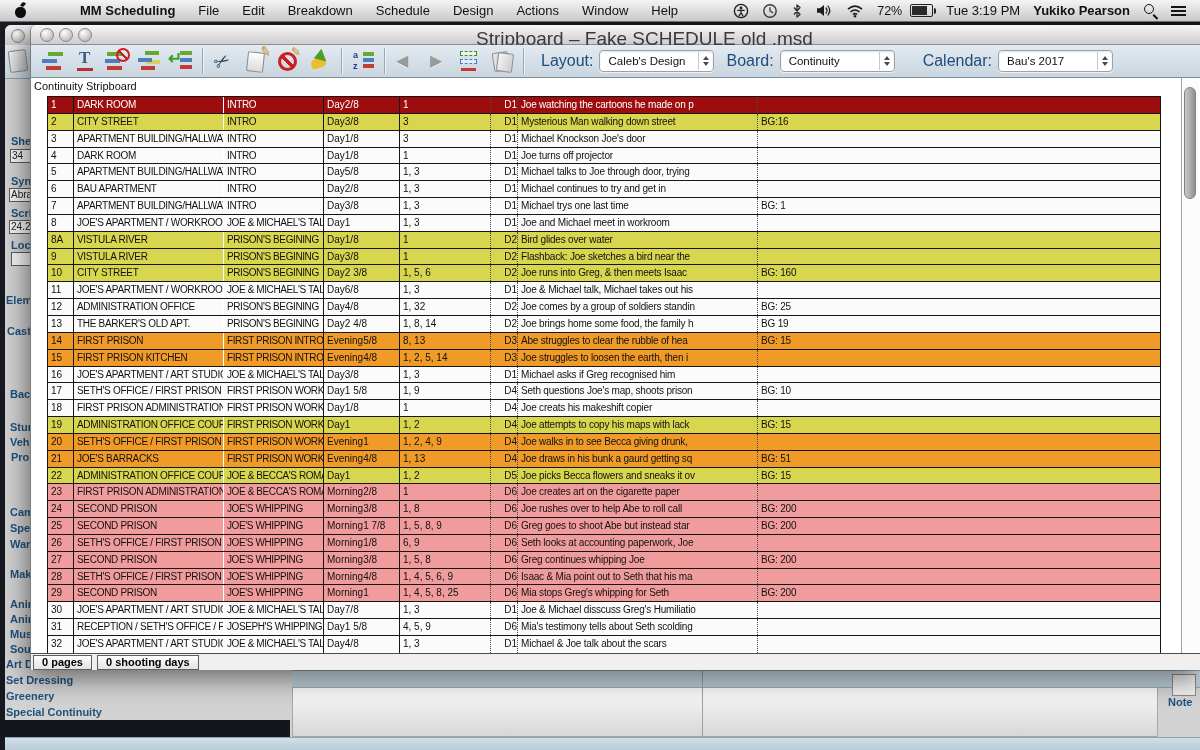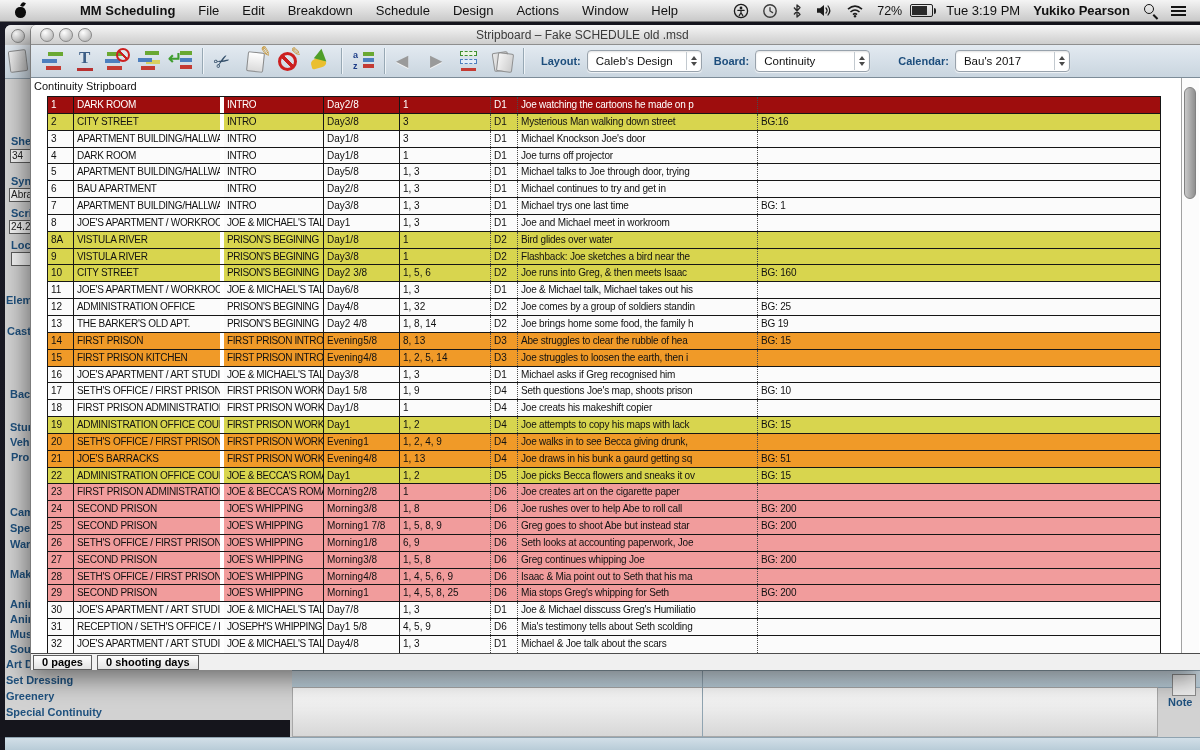--- a/index.html
+++ b/index.html
@@ -44,21 +44,21 @@
   .note-l1,.note-l2{position:absolute;left:1163px;font-weight:bold;font-size:11px;color:#1f517e;}
   .note-l1{top:671px;}
   .note-l2{top:684px;margin-left:48px;}
   .bottom-band{position:absolute;left:0;right:0;top:712px;height:13px;background:linear-gradient(#d2dfe8,#b6cad6);border-top:1px solid #8fa3b0;}
   .desk-notch{position:absolute;left:-5px;top:695px;width:290px;height:17px;background:#15151c;}
 
   
   .mainwin{position:absolute;left:30px;top:25px;width:1170px;height:645px;background:#fff;border-radius:6px 0 0 0;border-left:1px solid #7c7c7c;box-shadow:-3px 8px 26px rgba(0,0,0,.5);z-index:3;}
   .titlebar{position:absolute;left:0;top:0;right:0;height:20px;background:linear-gradient(#f6f6f6,#cdcdcd);border-bottom:1px solid #8e8e8e;border-radius:6px 0 0 0;display:flex;align-items:center;padding-left:9px;box-sizing:border-box;}
   .tl{width:12px;height:12px;border-radius:50%;border:1px solid #878787;background:radial-gradient(circle at 35% 30%,#fefefe,#bfbfbf 75%);margin-right:5px;}
-  .wtitle{position:absolute;left:445px;top:3px;font-size:12px;color:#3a3a3a;white-space:nowrap;}
+  .wtitle{position:absolute;left:445px;top:3px;font-size:19px;color:#3a3a3a;white-space:nowrap;}
   .toolbar{position:absolute;left:0;top:20px;right:0;height:33px;background:linear-gradient(#e3eaf1,#c9d5df);border-bottom:1px solid #7d8c98;display:flex;align-items:center;padding-left:6px;box-sizing:border-box;}
   .tbi{display:inline-block;}
   .tbi.c-icon{position:relative;width:26px;height:27px;margin:0 3px;}
   .tbi.c-sep{width:1px;height:26px;background:#97a8b4;box-shadow:1px 0 0 #eef3f7;margin:0 5px;}
 
   .c-add-strip-icon::before{content:"";position:absolute;left:8px;top:4px;width:15px;height:4px;background:#6aa832;box-shadow:-6px 7px 0 #4d7fbe,-2px 14px 0 #c43b33;}
   .c-banner-text-icon::before{content:"T";position:absolute;left:7px;top:0;font:bold 17px "Liberation Serif",serif;color:#3c5d85;}
   .c-banner-text-icon::after{content:"";position:absolute;left:5px;bottom:4px;width:16px;height:3px;background:#b83030;}
   .c-disable-strip-icon::before{content:"";position:absolute;left:3px;top:4px;width:15px;height:4px;background:#6aa832;box-shadow:-2px 7px 0 #4d7fbe,0 14px 0 #c43b33;}
   .c-disable-strip-icon::after{content:"";position:absolute;right:0;top:0;width:10px;height:10px;border:2.5px solid #cc1f1f;border-radius:50%;background:linear-gradient(45deg,transparent 42%,#cc1f1f 42% 58%,transparent 58%);}
@@ -75,45 +75,45 @@
   .c-sort-az-icon::before{content:"a\A z";white-space:pre;position:absolute;left:3px;top:2px;font:bold 9px/11px "Liberation Sans",sans-serif;color:#1d3d88;}
   .c-sort-az-icon::after{content:"";position:absolute;left:13px;top:4px;width:11px;height:4px;background:#6aa832;box-shadow:0 6px 0 #4d7fbe,0 12px 0 #c43b33;}
   .c-back-arrow-icon::before{content:"◀";position:absolute;left:3px;top:3px;font-size:16px;color:#9a9a9a;text-shadow:0 1px 0 #f4f4f4;}
   .c-forward-arrow-icon::before{content:"▶";position:absolute;left:5px;top:3px;font-size:16px;color:#9a9a9a;text-shadow:0 1px 0 #f4f4f4;}
   .c-dashed-strip-icon::before{content:"";position:absolute;left:3px;top:3px;width:17px;height:5px;border:1px dashed #3f8f2f;background:#eaf4e2;box-sizing:border-box;}
   .c-dashed-strip-icon::after{content:"";position:absolute;left:3px;top:11px;width:17px;height:5px;border:1px dashed #4d7fbe;background:#e4edf8;box-sizing:border-box;box-shadow:0 8px 0 -1px #c43b33;}
   .c-sheets-icon::before{content:"";position:absolute;left:4px;top:4px;width:14px;height:17px;background:linear-gradient(105deg,#e9e9e9,#bdbdbd);border:1px solid #8f8f8f;border-radius:2px;transform:rotate(-9deg);}
   .c-sheets-icon::after{content:"";position:absolute;left:8px;top:5px;width:14px;height:17px;background:linear-gradient(105deg,#f6f6f6,#cccccc);border:1px solid #8f8f8f;border-radius:2px;transform:rotate(7deg);}
 
   .grp{display:flex;align-items:center;margin-left:12px;}
-  .grp-label{font-weight:bold;font-size:11px;color:#1c4d7c;margin-right:6px;white-space:nowrap;}
+  .grp-label{font-weight:normal;font-size:16px;color:#1c4d7c;margin-right:6px;white-space:nowrap;}
   .pop{display:flex;align-items:center;height:20px;background:#fff;border:1px solid #98a2ac;border-radius:4px;padding:0 0 0 8px;font-size:11.5px;color:#111;box-shadow:0 1px 1px rgba(255,255,255,.7),inset 0 1px 2px rgba(0,0,0,.12);}
   .pop-val{width:86px;white-space:nowrap;overflow:hidden;}
   .pop-arrows{width:14px;height:18px;margin-left:4px;border-left:1px solid #c2c9cf;display:flex;flex-direction:column;align-items:center;justify-content:center;}
   .pop-arrows::before{content:"";border:3px solid transparent;border-bottom:4px solid #4a4a4a;margin-bottom:2px;}
   .pop-arrows::after{content:"";border:3px solid transparent;border-top:4px solid #4a4a4a;}
 
   .content{position:absolute;left:0;top:53px;right:0;bottom:17px;background:#fff;overflow:hidden;}
   .board-title{position:absolute;left:3px;top:2px;font-size:11px;color:#111;}
   .strips{position:absolute;left:16px;top:18px;width:1112px;border:1px solid #161616;box-sizing:content-box;}
   .strip{display:grid;grid-template-columns:26px 150px 100px 76px 91px 27px 240px 1fr;height:16.85px;box-sizing:border-box;border-bottom:1px solid #161616;font-size:10px;line-height:15px;color:#111;}
   .strip:last-child{border-bottom:none;}
   .strip span{display:block;overflow:hidden;white-space:nowrap;padding-left:3px;box-sizing:border-box;}
   .c-red{background:#9e0d0d;color:#fff;}
   .c-yellow{background:#d8d54e;}
   .c-orange{background:#f09a28;}
   .c-pink{background:#f19c9c;}
   .c-white{background:#fbfbfb;}
   .cell-num{border-right:1px solid #161616;padding-left:5px;}
-  .cell-set{border-right:4px solid #ffffff;letter-spacing:-0.3px;}
+  .cell-set{border-right:1px solid #ffffff;letter-spacing:-0.3px;}
   .cell-seq{border-right:1px solid #161616;letter-spacing:-0.4px;}
   .cell-dn{border-right:1px solid #161616;display:flex;justify-content:space-between;padding:0 19px 0 4px;}
   .cell-dn i{font-style:normal;}
   .cell-cast{border-right:1px dotted #4a4a4a;}
-  .cell-day{border-right:1px dotted #4a4a4a;padding-left:6px;}
+  .cell-day{border-right:1px dotted #4a4a4a;padding-left:6px;text-align:right;}
   .cell-desc{border-right:1px dotted #4a4a4a;letter-spacing:-0.2px;}
   .cell-bg{padding-left:4px;letter-spacing:-0.2px;}
 
   .vscroll{position:absolute;left:1150px;top:0;bottom:0;width:17px;background:#fcfcfc;border-left:1px solid #a2a2a2;}
   .vthumb{position:absolute;left:2px;top:9px;width:12px;height:112px;border-radius:7px;background:linear-gradient(90deg,#c9c9c9,#909090);border:1px solid #828282;box-sizing:border-box;}
   .tabsbar{position:absolute;left:0;right:0;bottom:0;height:17px;background:#f0f0f0;border-top:1px solid #4c4c4c;display:flex;gap:5px;align-items:flex-start;padding-left:2px;box-sizing:border-box;}
   .tab{margin-top:1px;border:1px solid #5f5f5f;background:linear-gradient(#ffffff,#e2e2e2);font-weight:bold;font-size:11px;line-height:13px;height:13px;padding:0 8px;white-space:nowrap;}
 </style>
 </head>
 <body>

